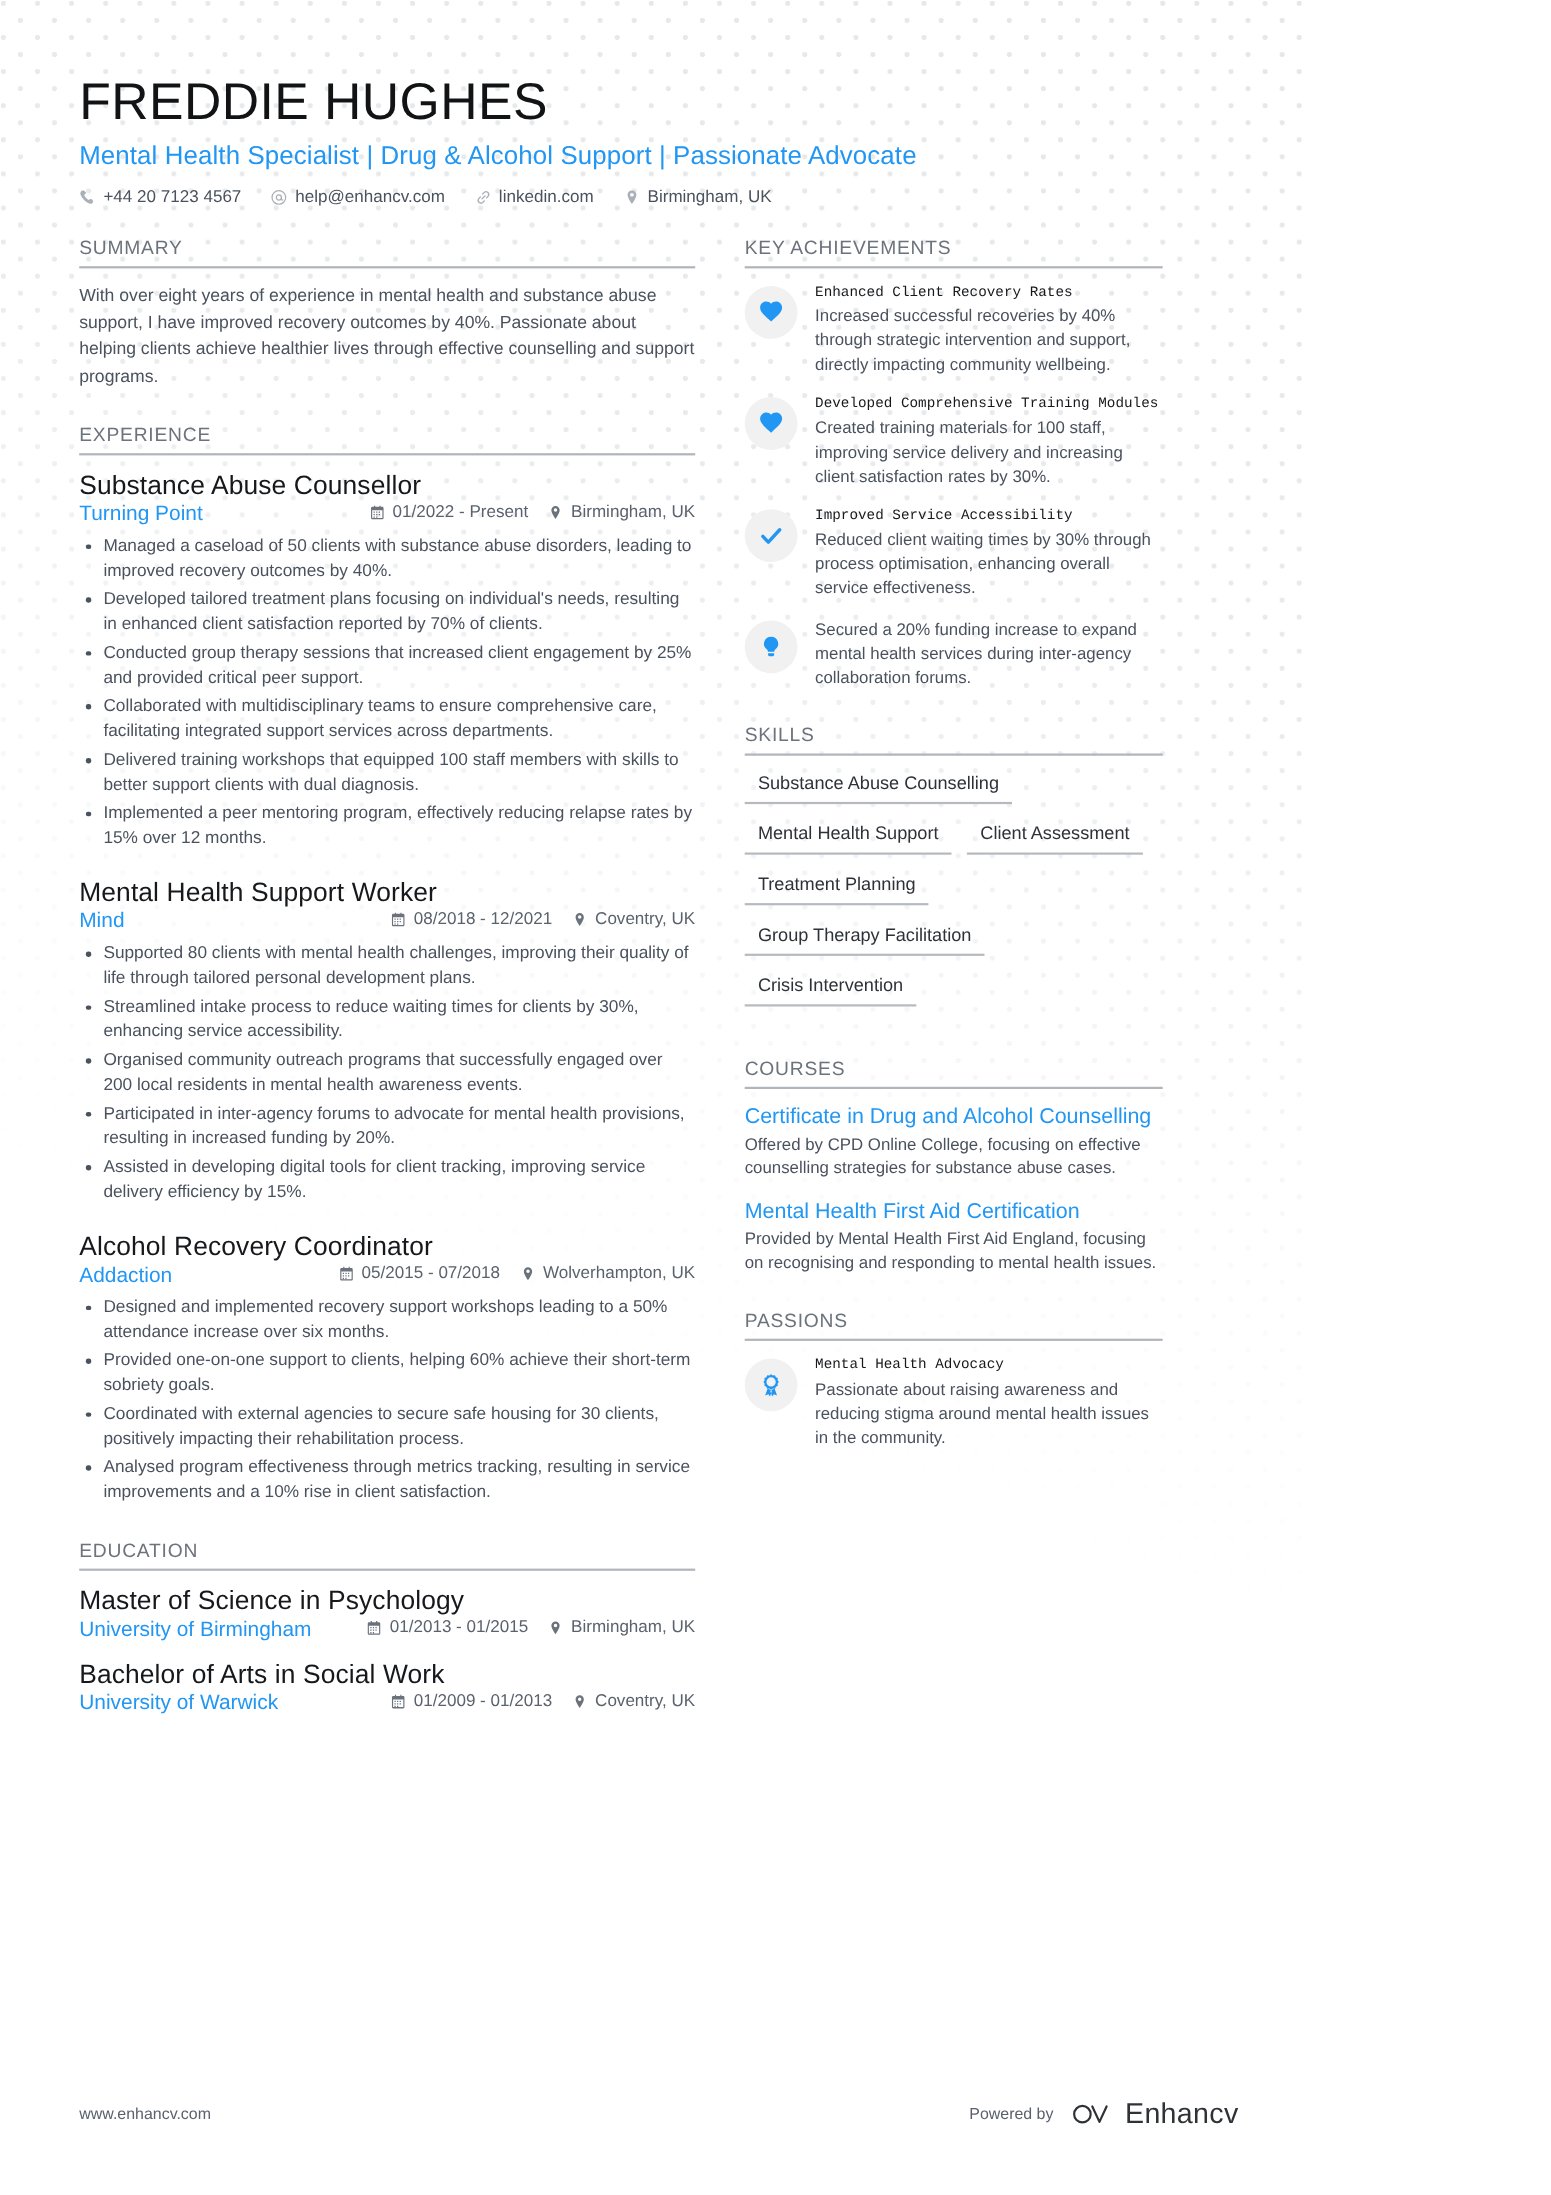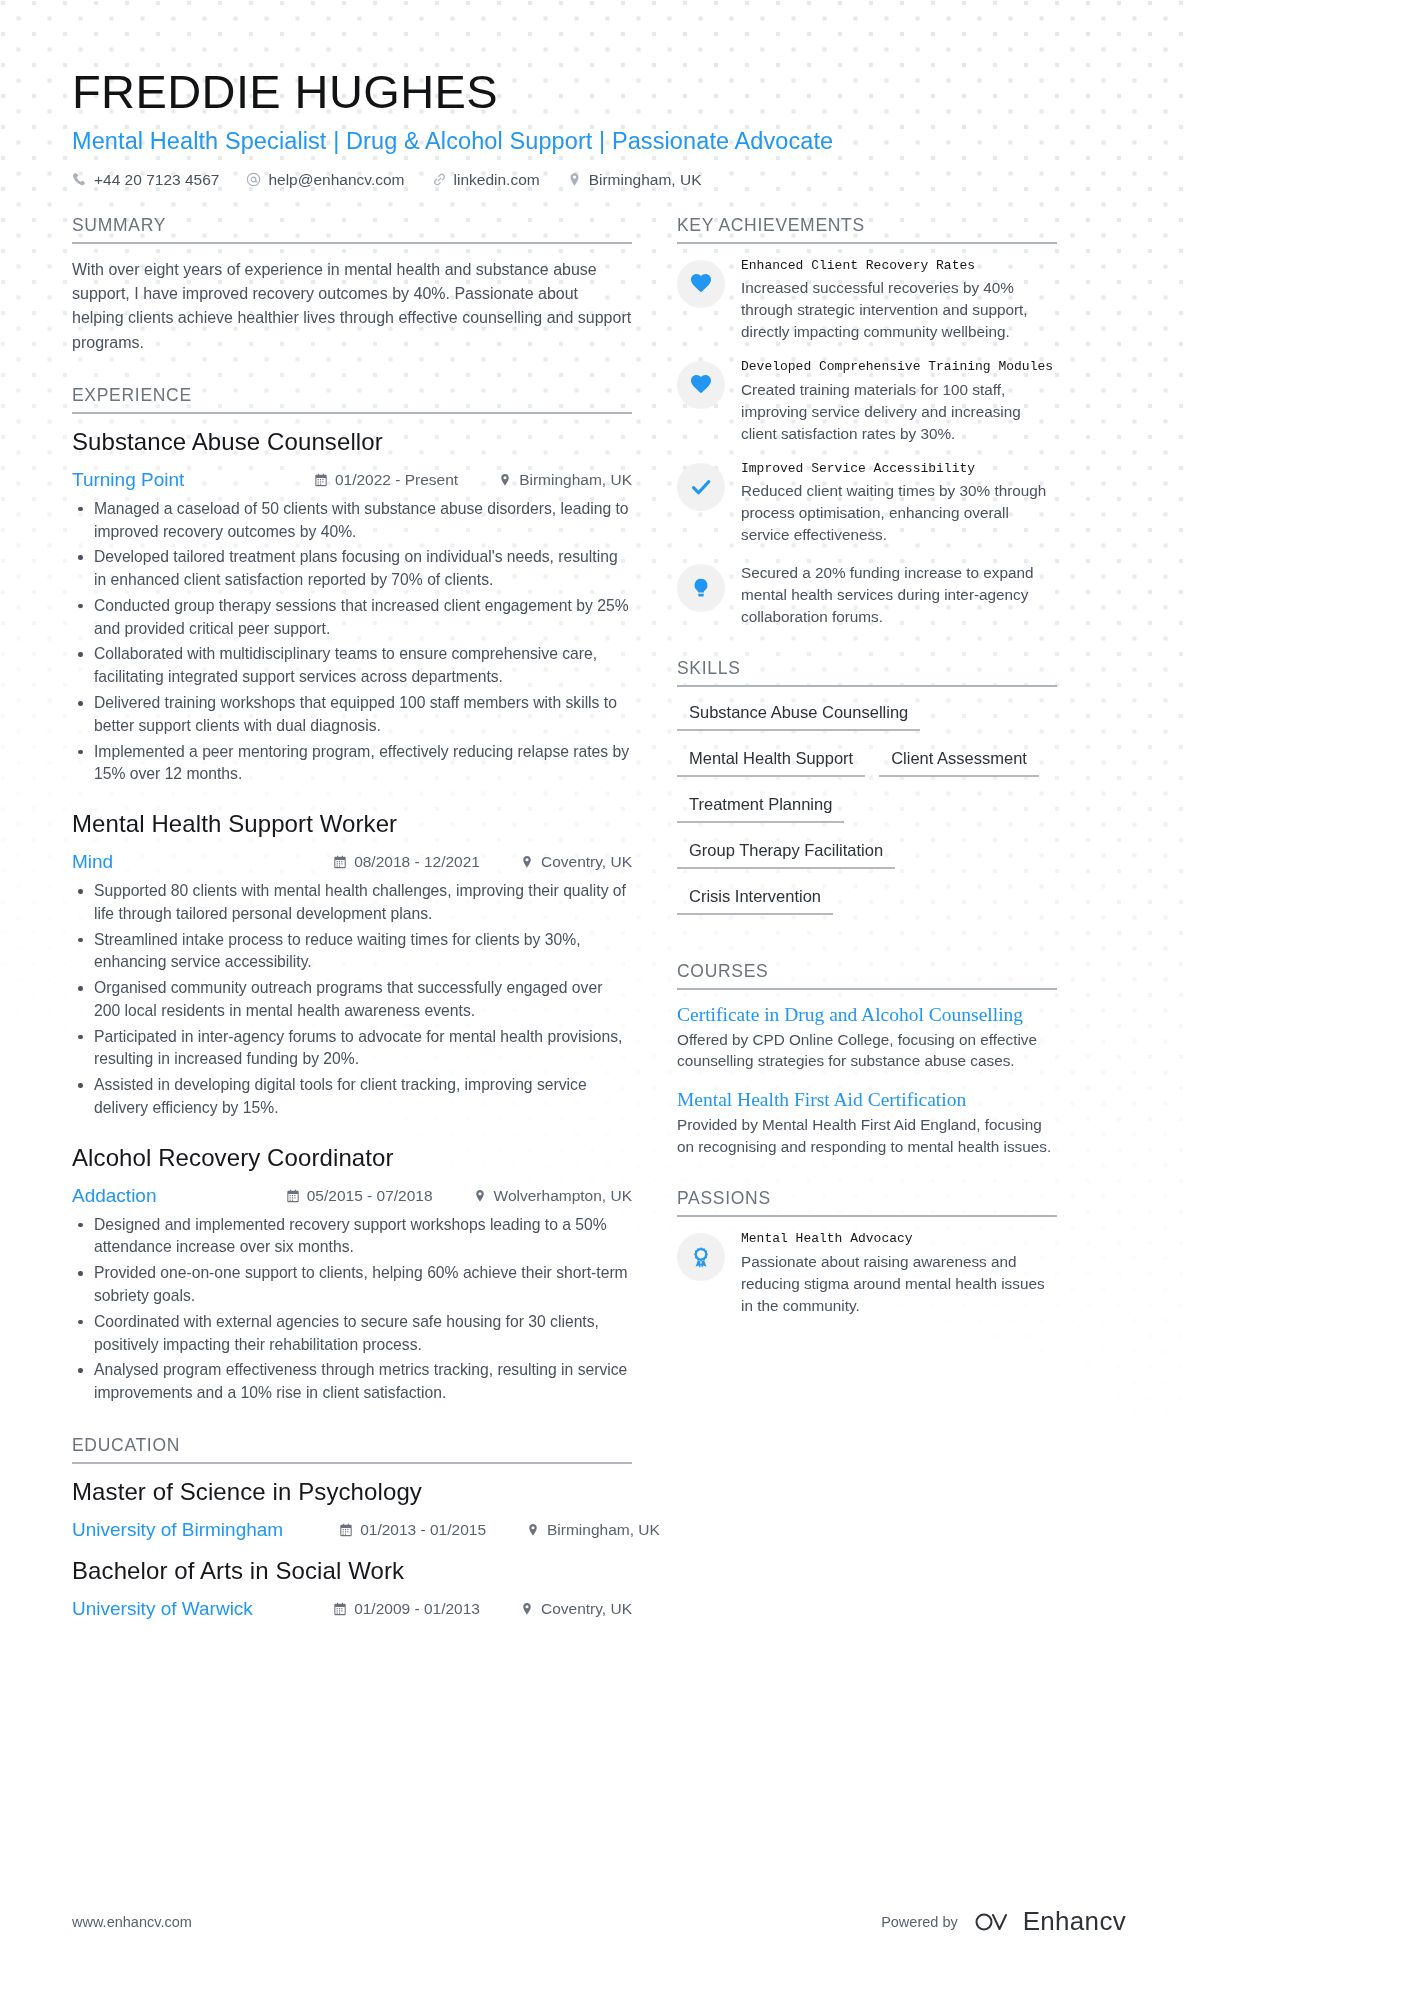--- a/index.html
+++ b/index.html
@@ -110,25 +110,24 @@
   .job { margin-bottom: 24px; }
   .job:last-child { margin-bottom: 0; }
   .job-title {
     font-family: "Liberation Sans Narrow", "Liberation Sans", sans-serif;
     font-size: 24px;
     color: #16181b;
     letter-spacing: 0.1px;
   }
   .job-meta {
     display: flex;
-    align-items: center;
-    margin-top: 13px;
+    align-items: flex-start;
+    margin-top: 1px;
     margin-bottom: 7px;
     font-size: 16px;
-    gap: 22px;
   }
   .job-company {
     font-family: "Liberation Sans Narrow", "Liberation Sans", sans-serif;
     font-size: 19px;
     color: #2196f3;
     flex: 0 0 auto;
     margin-right: auto;
     padding-right: 16px;
   }
   .meta-chip {
@@ -207,21 +206,21 @@
     padding: 2px 12px 7px 12px;
     border-bottom: 2.2px solid #b6babf;
     margin-bottom: 16px;
     white-space: nowrap;
   }
 
   
   .course { margin-bottom: 17px; }
   .course:last-child { margin-bottom: 0; }
   .course-title {
-    font-family: Liberation Serif, serif;
+    font-family: Liberation Sans, sans-serif;
     font-size: 19.5px;
     color: #2196f3;
     margin-bottom: 3px;
   }
   .course-desc {
     font-size: 15.3px;
     line-height: 1.43;
     color: #4a525e;
   }
 

